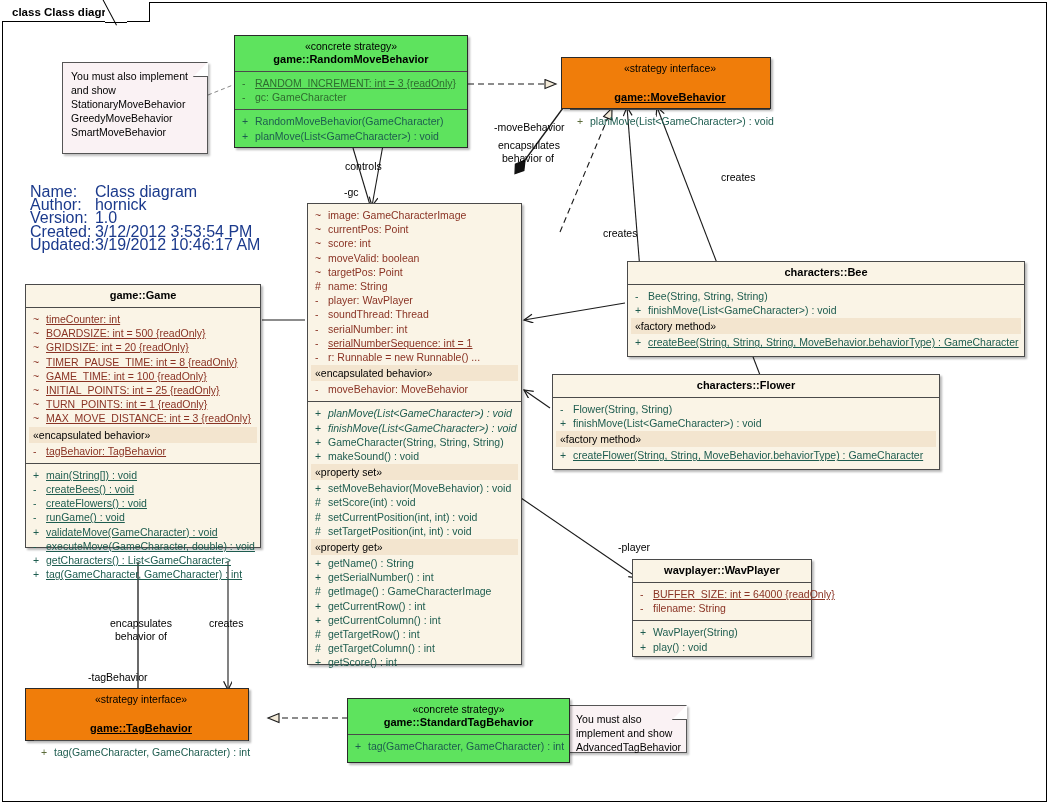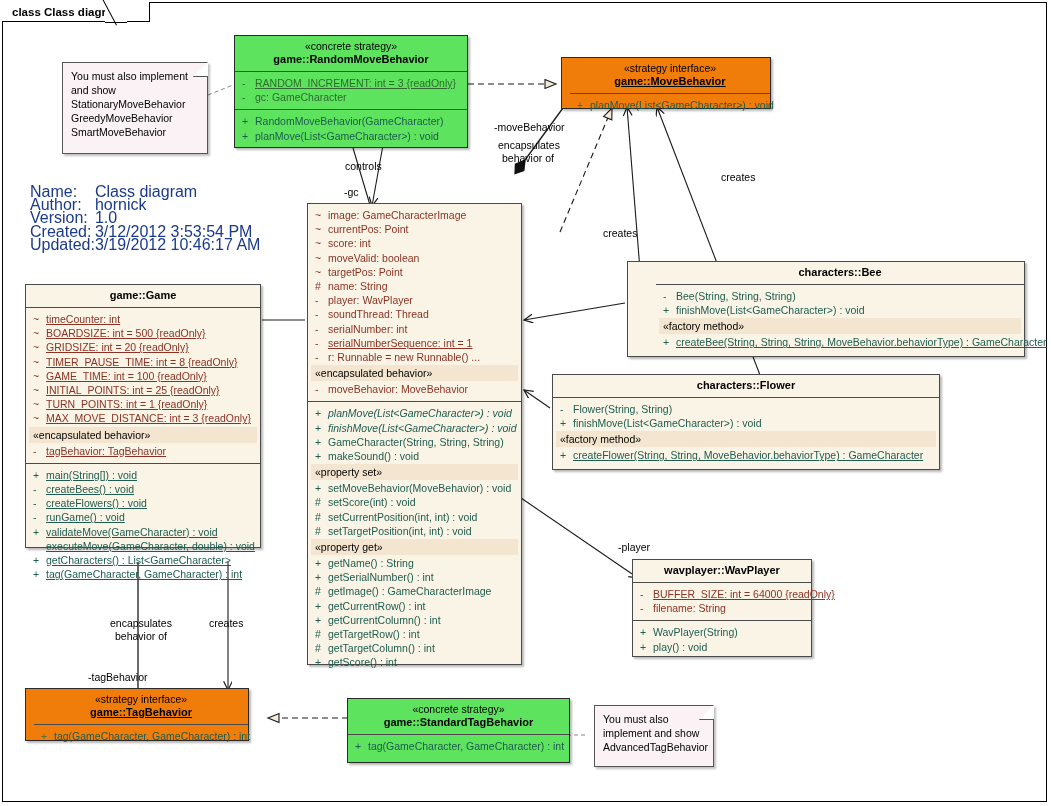--- a/index.html
+++ b/index.html
@@ -16,21 +16,21 @@
   #frame-tab-corner:after{content:"";position:absolute;left:-3px;top:-3px;width:30px;height:30px;
              border-left:1.5px solid #000;transform:rotate(-28deg);transform-origin:top left;}
 
   
   .cls{position:absolute;box-sizing:border-box;border:1px solid #4a4a4a;background:#faf4e6;
        box-shadow:2px 2px 2px rgba(0,0,0,0.28);}
   .cls .hdr{padding:4px 4px 5px;text-align:center;border-bottom:1px solid #4a4a4a;line-height:13px;}
   .cls .stereo{font-size:10.5px;color:#000;}
   .cls .cname{font-size:11px;font-weight:bold;color:#000;}
   .cls .cname.ital{font-style:italic;}
-  .cls .cname.undl{text-decoration:underline;}
+  .cls .cname.undl{text-decoration:underline;margin-top:16px;}
   .cls .sect{border-bottom:1px solid #4a4a4a;padding:4px 3px 5px 3px;}
   .cls .sect.last{border-bottom:none;}
   .row{display:flex;font-size:10.5px;line-height:14.2px;color:#8a3324;white-space:nowrap;}
   .row .vis{width:17px;flex:0 0 17px;text-align:left;padding-left:4px;box-sizing:border-box;}
   .row .txt{flex:1 1 auto;}
   .row.op .txt{color:#1d5c4f;}
   .row.op{color:#1d5c4f;}
   .u .txt{text-decoration:underline;}
   .i .txt{font-style:italic;}
   .grp{font-size:10.5px;color:#000;background:#f3e5cf;padding:1px 4px;line-height:14px;margin:1px 0 1px 0;}
@@ -129,21 +129,21 @@
     
     <path d="M208,95 L233,85" stroke="#888" stroke-width="1" fill="none" stroke-dasharray="4,3"></path>
     <path d="M585,735 L570,735" stroke="#888" stroke-width="1" fill="none" stroke-dasharray="4,3"></path>
   </svg>
 
   <div class="note" style="left:62px;top:62px;width:146px;height:92px;">
     <div class="fold"></div>
     <div>You must also implement and show StationaryMoveBehavior GreedyMoveBehavior SmartMoveBehavior</div>
   </div>
 
-  <div class="note" style="left:594px;top:705px;width:120px;height:62px;">
+  <div class="note" style="left:567px;top:705px;width:120px;height:48px;">
     <div class="fold"></div>
     <div>You must also implement and show AdvancedTagBehavior</div>
   </div>
 
   <div id="meta">
     <table>
       <tbody>
           <tr>
         <td class="k">Name:</td>
         <td>Class diagram</td>
@@ -416,21 +416,21 @@
           <span class="vis">+</span>
           <span class="txt">getCharacters() : List&lt;GameCharacter&gt;</span>
         </div>
         <div class="row op u">
           <span class="vis">+</span>
           <span class="txt">tag(GameCharacter, GameCharacter) : int</span>
         </div>
       </div>
   </div>
 
-  <div class="cls" style="left:627px;top:261px;width:398px;height:96px;padding-left:28px;">
+  <div class="cls" style="left:627px;top:261px;width:398px;height:96px;">
     <div class="hdr">
       <div class="cname">characters::Bee</div>
     </div>
     <div class="sect last">
       <div>
           <div class="row op">
             <span class="vis">-</span>
             <span class="txt">Bee(String, String, String)</span>
           </div>
           <div class="row op">

